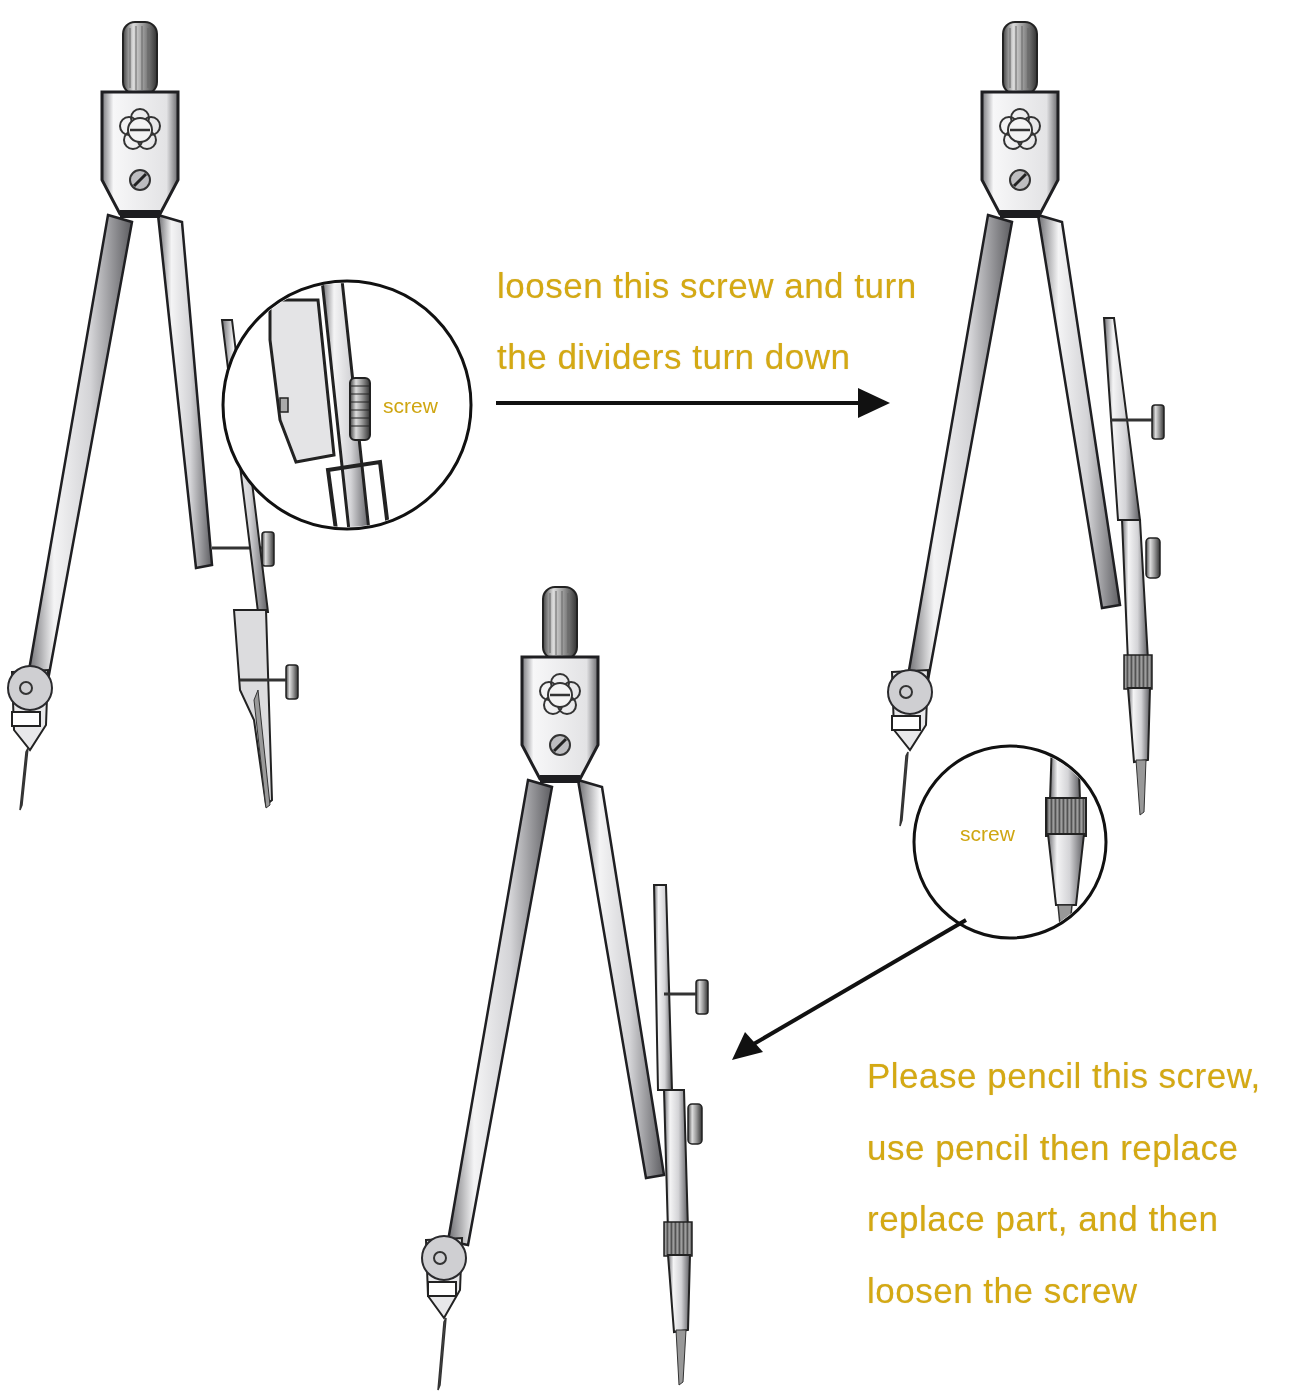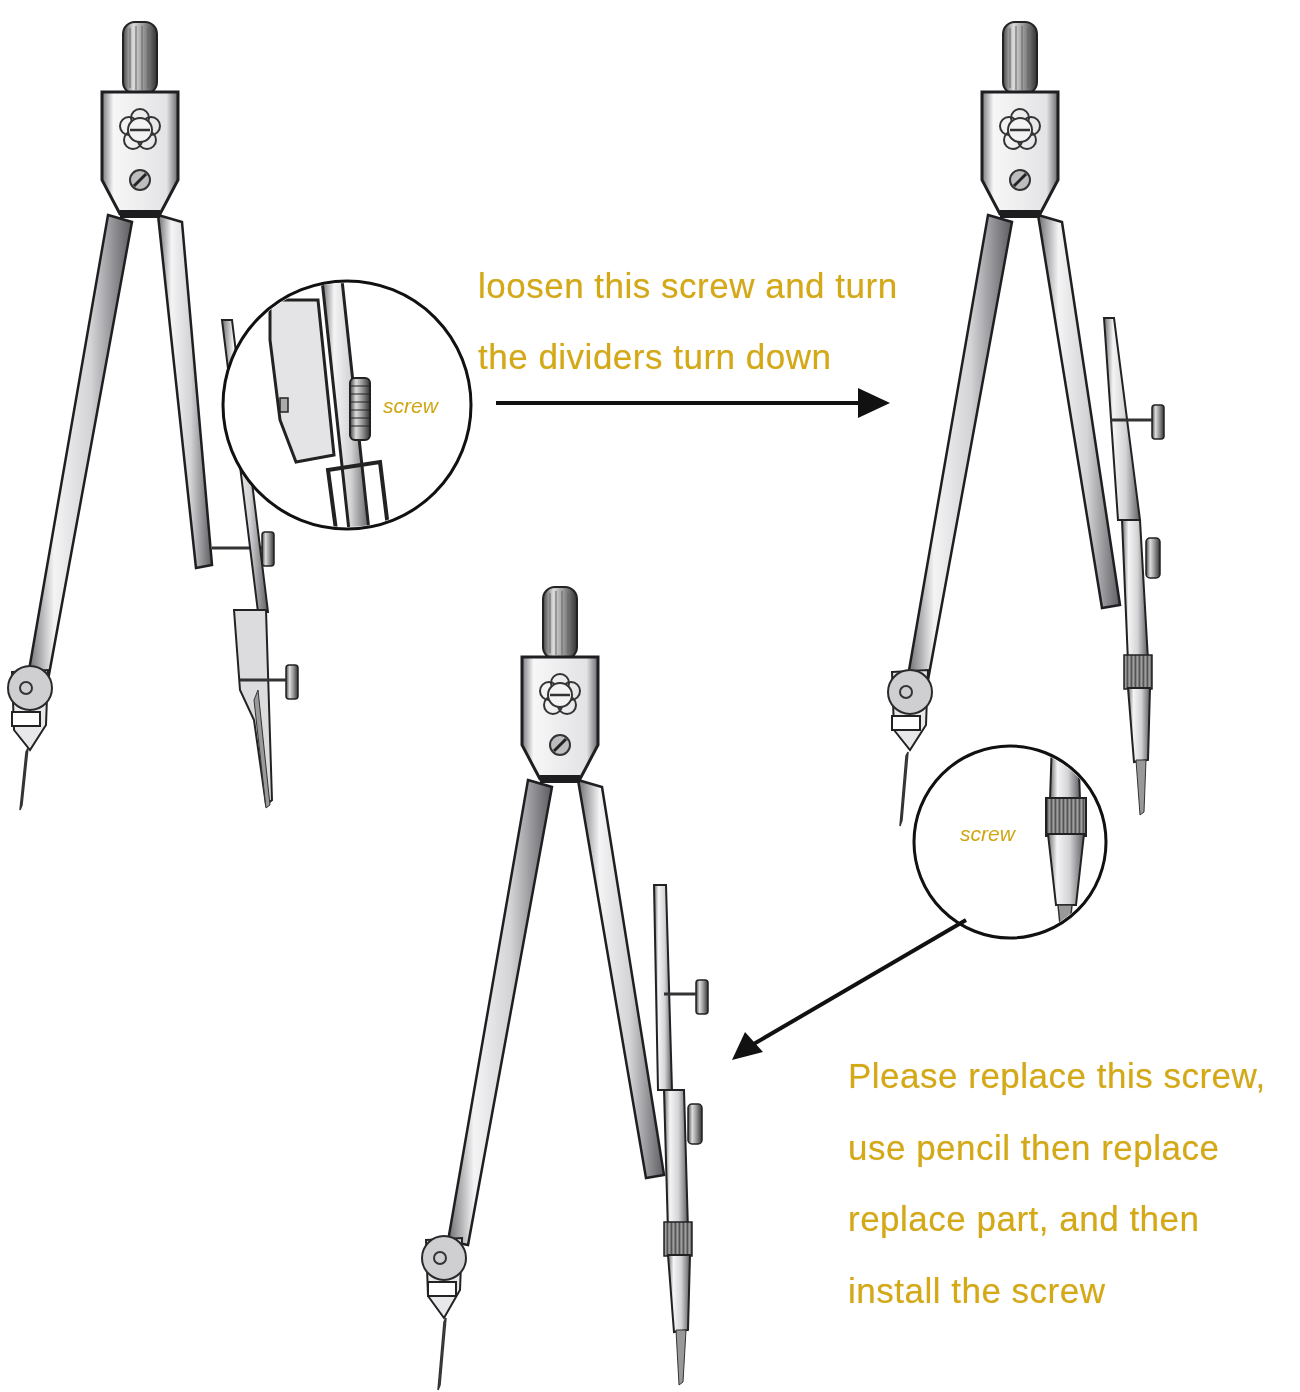--- a/index.html
+++ b/index.html
@@ -2,22 +2,22 @@
 <html><head>
 <meta charset="utf-8">
 <style>
   html, body { margin:0; padding:0; background:#ffffff; }
   body { width:1300px; height:1392px; position:relative; overflow:hidden; font-family:"Liberation Sans", sans-serif; }
   .stage { position:absolute; left:0; top:0; width:1300px; height:1392px; }
   .caption { position:absolute; color:#d4a913; font-family:"Liberation Sans", sans-serif; letter-spacing:0.5px;
              text-shadow: 0 0 1px rgba(150,110,0,0.35); }
   .cap1 { left:478px; top:250px; font-size:35px; line-height:71px; }
   .cap2 { left:848px; top:1040px; font-size:35px; line-height:71.5px; }
-  .cap-line { display:block; white-space:nowrap; }
-  .screw-label { position:absolute; color:#cfa612; font-size:21px; font-family:"Liberation Sans", sans-serif;font-style:italic; }
+  .cap-line { display:block; white-space:nowrap;margin-left:19px; }
+  .screw-label { position:absolute; color:#cfa612; font-size:21px; font-family:"Liberation Sans", sans-serif; }
   .sl1 { left:383px; top:394px; }
   .sl2 { left:960px; top:822px; }
   svg { position:absolute; left:0; top:0; }
 </style>
 </head>
 <body>
 
 <div class="stage">
 
 <svg width="1300" height="1392" viewBox="0 0 1300 1392">
@@ -186,19 +186,19 @@
 
 <div class="screw-label sl1">screw</div>
 <div class="screw-label sl2">screw</div>
 
 <div class="caption cap1">
   <span class="cap-line">loosen this screw and turn</span>
   <span class="cap-line">the dividers turn down</span>
 </div>
 
 <div class="caption cap2">
-  <span class="cap-line">Please replace this screw,</span>
+  <span class="cap-line">Please pencil this screw,</span>
   <span class="cap-line">use pencil then replace</span>
   <span class="cap-line">replace part, and then</span>
-  <span class="cap-line">install the screw</span>
+  <span class="cap-line">loosen the screw</span>
 </div>
 
 </div>
 
 </body></html>

